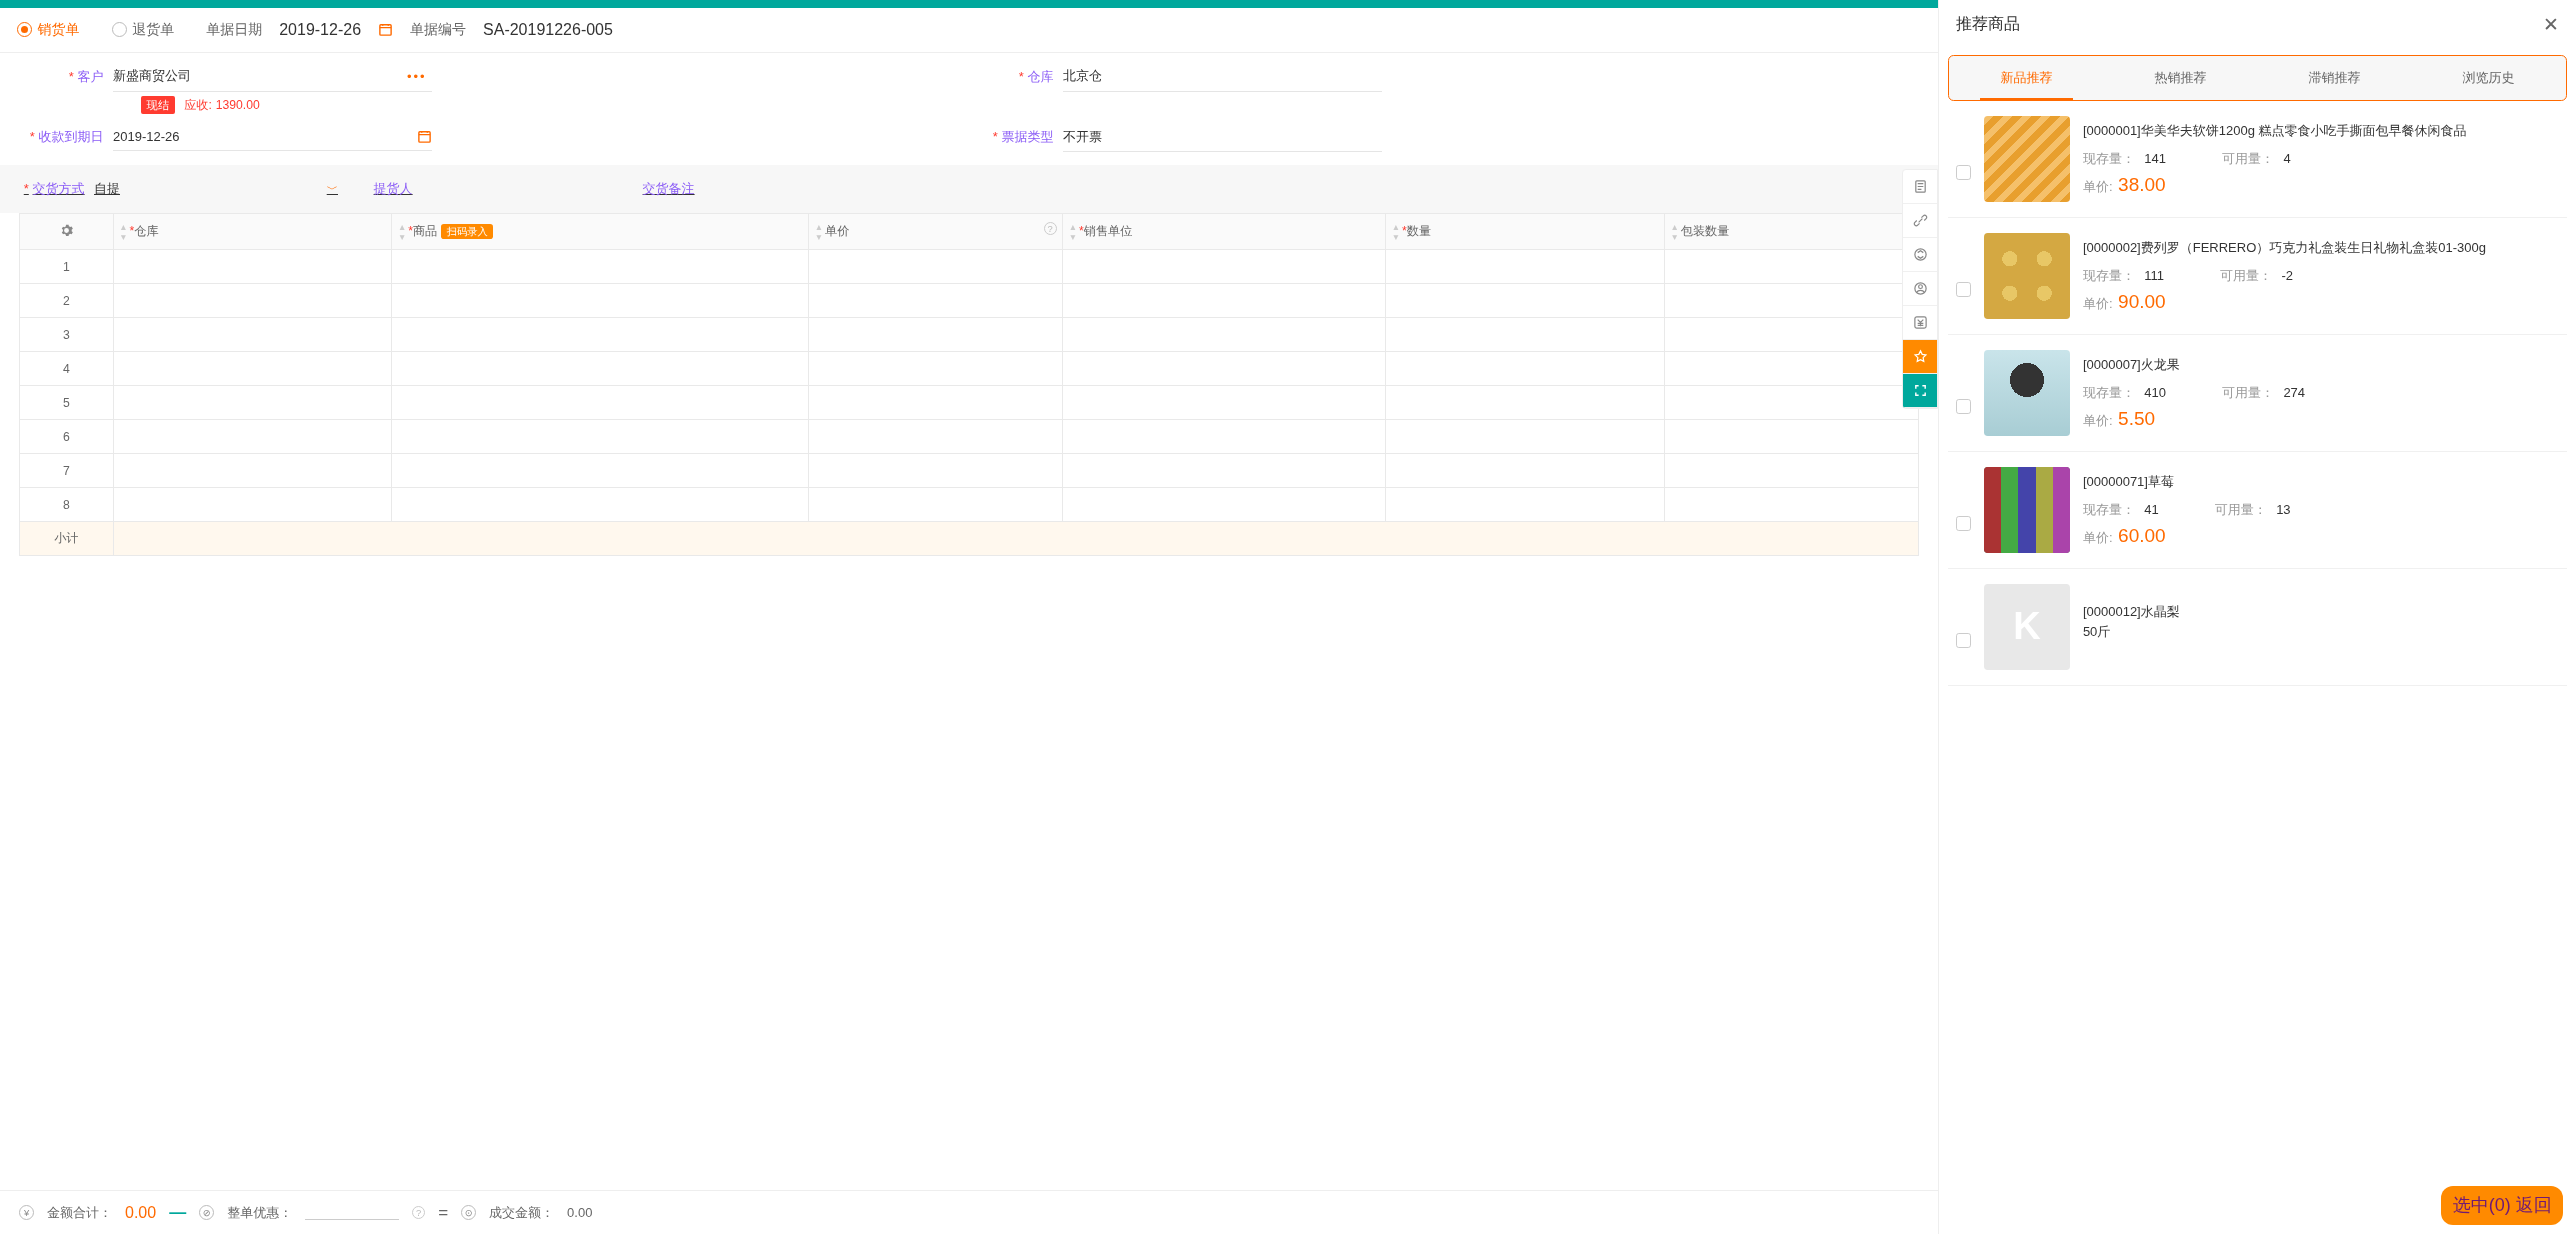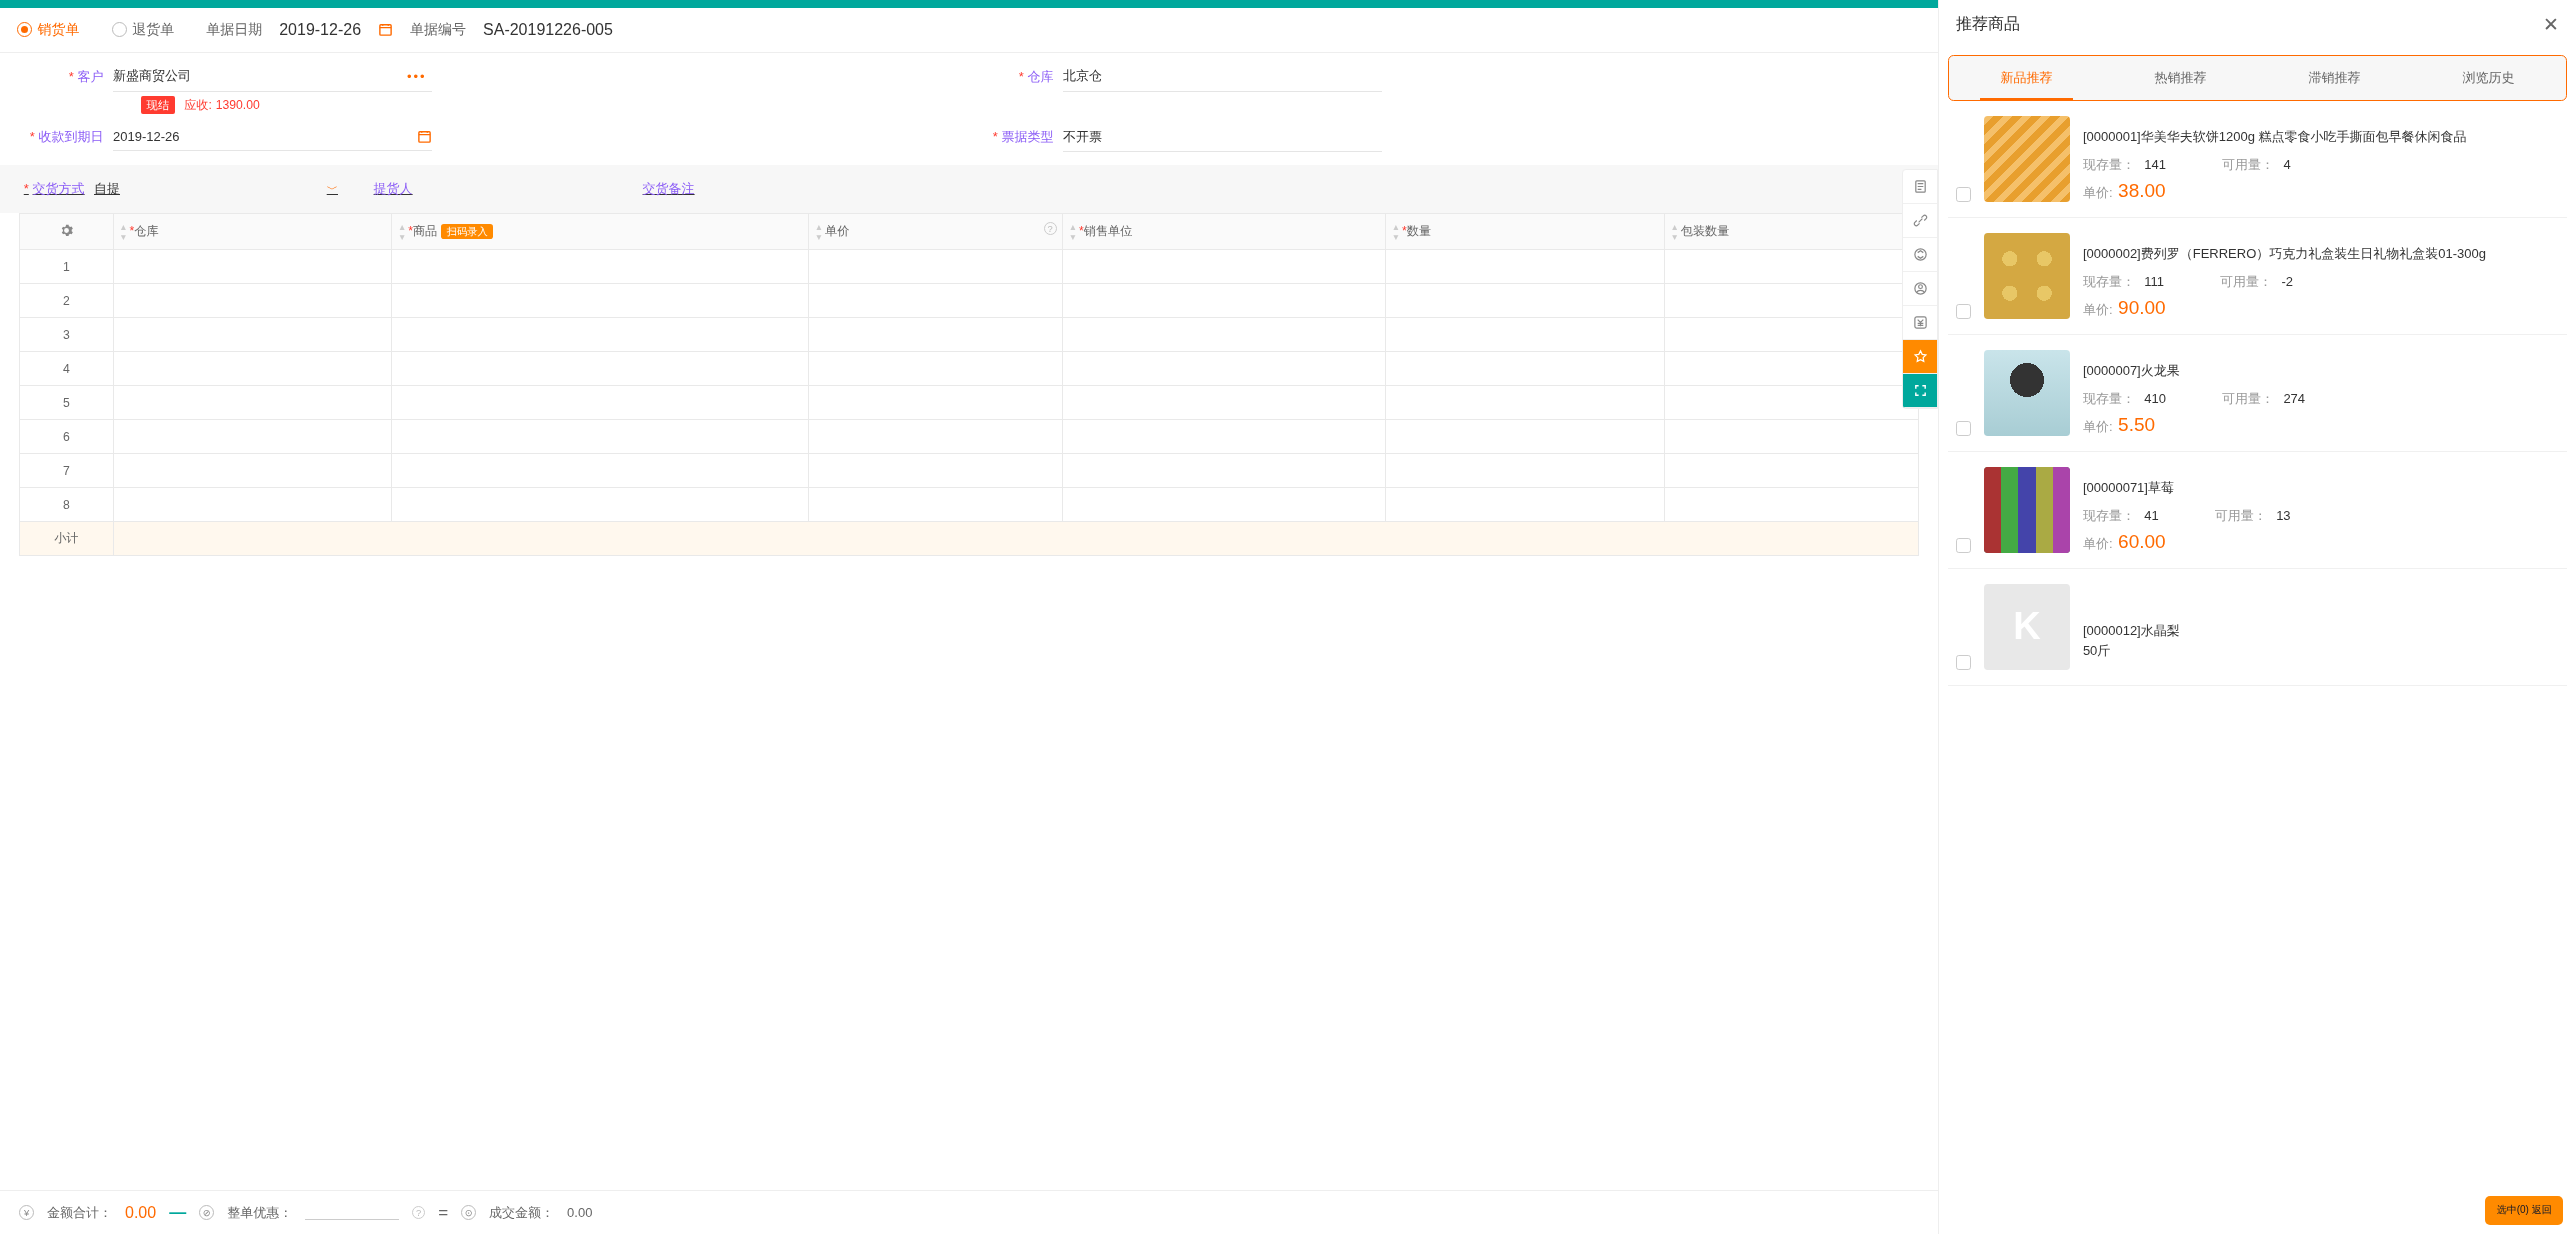--- a/index.html
+++ b/index.html
@@ -55,32 +55,32 @@
 
 .right-panel { width: 638px; border-left: 0.9px solid #eee; display: flex; flex-direction: column; background: #fff; }
 .rp-header { display: flex; align-items: center; justify-content: space-between; padding: 13px 17px; font-size: 16px; color: #333; }
 .rp-close { font-size: 19px; color: #666; cursor: pointer; }
 .rp-tabs-wrap { border: 1.9px solid #ff6a00; border-radius: 5.6px; margin: 5.6px 9.4px 0; background: #f7f7f7; }
 .rp-tabs { display: flex; }
 .rp-tab { flex: 1; text-align: center; padding: 13px 0; color: #666; font-size: 13px; cursor: pointer; position: relative; }
 .rp-tab.active { color: #ff6a00; }
 .rp-tab.active::after { content: ""; position: absolute; left: 20%; right: 20%; bottom: 0; height: 1.9px; background: #ff6a00; }
 .rp-list { flex: 1; overflow-y: auto; padding: 0 9.4px; }
-.rp-item { display: flex; align-items: flex-end; padding: 15px 7.5px; border-bottom: 0.9px solid #f0f0f0; gap: 13px; }
+.rp-item { display: flex; align-items: center; padding: 15px 7.5px; border-bottom: 0.9px solid #f0f0f0; gap: 13px; }
 .rp-chk { width: 15px; height: 15px; border: 0.9px solid #ccc; border-radius: 2.8px; margin-top: 28px; flex-shrink: 0; cursor: pointer; }
 .rp-img { width: 86px; height: 86px; background: #f5f5f5; border-radius: 3.8px; flex-shrink: 0; display: flex; align-items: center; justify-content: center; overflow: hidden; }
 .rp-info { flex: 1; }
 .rp-title { font-size: 13px; color: #333; line-height: 1.5; margin-bottom: 9.4px; }
 .rp-stats { display: flex; gap: 56px; margin-bottom: 5.6px; }
 .rp-stat-label { color: #999; font-size: 13px; }
 .rp-stat-val { color: #333; font-size: 13px; margin-left: 9.4px; }
 .rp-price-label { color: #999; font-size: 13px; }
 .rp-price { color: #ff6a00; font-size: 19px; margin-left: 5.6px; }
 .rp-footer { padding: 9.4px 13px; text-align: right; }
-.rp-ret-btn { background: #ff8a00; color: #0f172a; border: none; border-radius: 5px; padding: 7.5px 11.3px; font-size: 10px; cursor: pointer; }
+.rp-ret-btn { background: #ff8a00; color: #701a75; border: none; border-radius: 12px; padding: 7.5px 11.3px; font-size: 18px; cursor: pointer; }
 
 .thumb-waffle { background: linear-gradient(135deg,#f5c06a 25%,#e89f2e 25%,#e89f2e 50%,#f5c06a 50%,#f5c06a 75%,#e89f2e 75%); background-size: 19px 19px; width:100%; height:100%; }
 .thumb-choco { background: radial-gradient(circle at 30% 30%,#e8c766 7.5px,transparent 7.5px),radial-gradient(circle at 70% 30%,#e8c766 7.5px,transparent 7.5px),radial-gradient(circle at 30% 70%,#e8c766 7.5px,transparent 7.5px),radial-gradient(circle at 70% 70%,#e8c766 7.5px,transparent 7.5px),#d4a842; width:100%; height:100%; }
 .thumb-anime { background: radial-gradient(circle at 50% 35%,#333 17px,transparent 17px), linear-gradient(#c9e4ea,#a8cdd4); width:100%; height:100%; }
 .thumb-figures { background: linear-gradient(90deg,#a33 0 20%,#4a4 20% 40%,#44a 40% 60%,#aa4 60% 80%,#a4a 80%),#5a6a5a; width:100%; height:100%; }
 .thumb-pear { background: #e8e8e8; width:100%; height:100%; display:flex; align-items:center; justify-content:center; color:#fff; font-size:38px; font-weight:bold; }
 </style>
 </head>
 <body>
 

